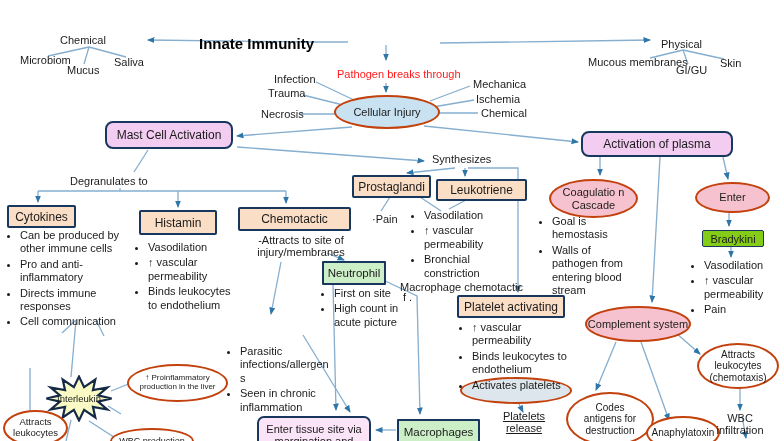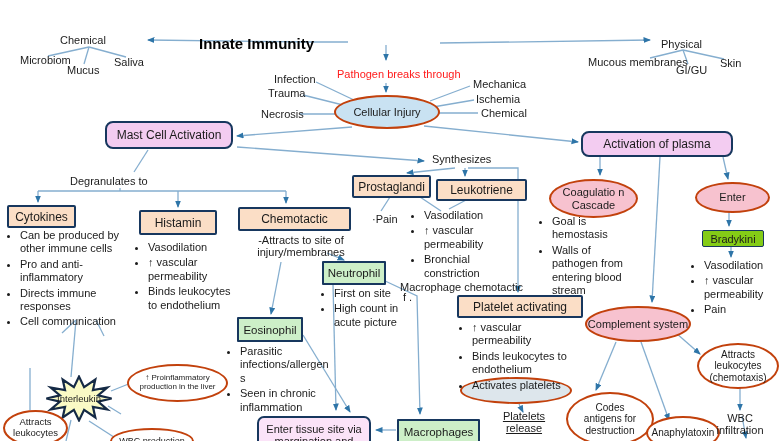--- a/index.html
+++ b/index.html
@@ -191,29 +191,26 @@
   <div class="t tiny" style="left:403px;top:291px;">f .</div>
 
   <div class="box green" style="left:322px;top:261px;width:64px;height:24px;font-size:11.5px;">
     <span>Neutrophil</span>
   </div>
   <ul class="bl" style="left:320px;top:287px;width:80px;">
     <li>First on site</li>
     <li>High count in acute picture</li>
   </ul>
 
-  <div class="box green" style="left:237px;top:317px;width:66px;height:25px;font-size:11.5px;">
-    <span>Eosinophil</span>
-  </div>
   <ul class="bl wrapw" style="left:226px;top:345px;width:92px;">
     <li>Parasitic infections/allergens</li>
     <li>Seen in chronic inflammation</li>
   </ul>
 
-  <div class="box" style="left:457px;top:295px;width:126px;height:23px;">
+  <div class="box" style="left:457px;top:295px;width:108px;height:23px;">
     <span>Platelet activating</span>
   </div>
   <div class="ell grayell" style="left:460px;top:377px;width:112px;height:27px;"></div>
   <ul class="bl" style="left:458px;top:321px;width:104px;">
     <li>↑ vascular permeability</li>
     <li>Binds leukocytes to endothelium</li>
     <li>Activates platelets</li>
   </ul>
   <div class="t ctr" style="left:492px;top:410px;width:64px;text-decoration:underline;">Platelets release</div>
 

